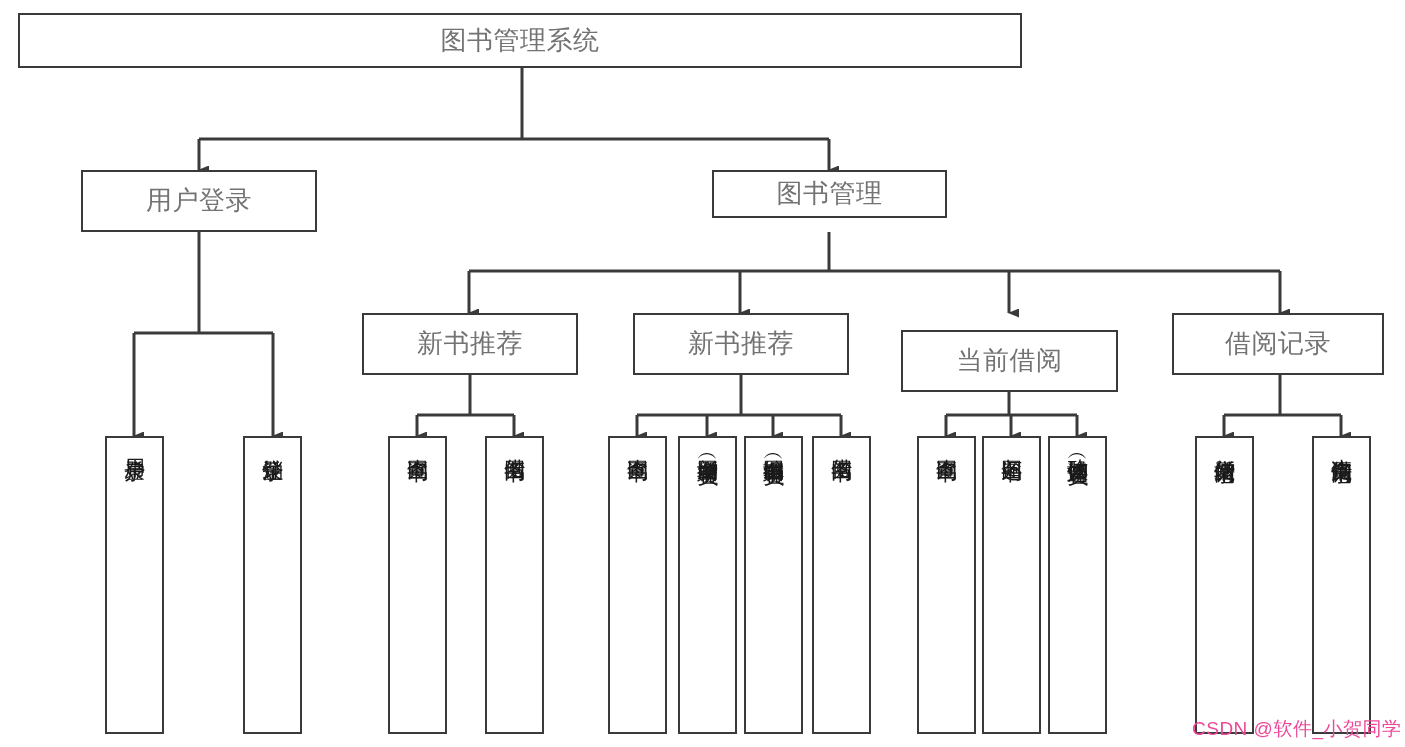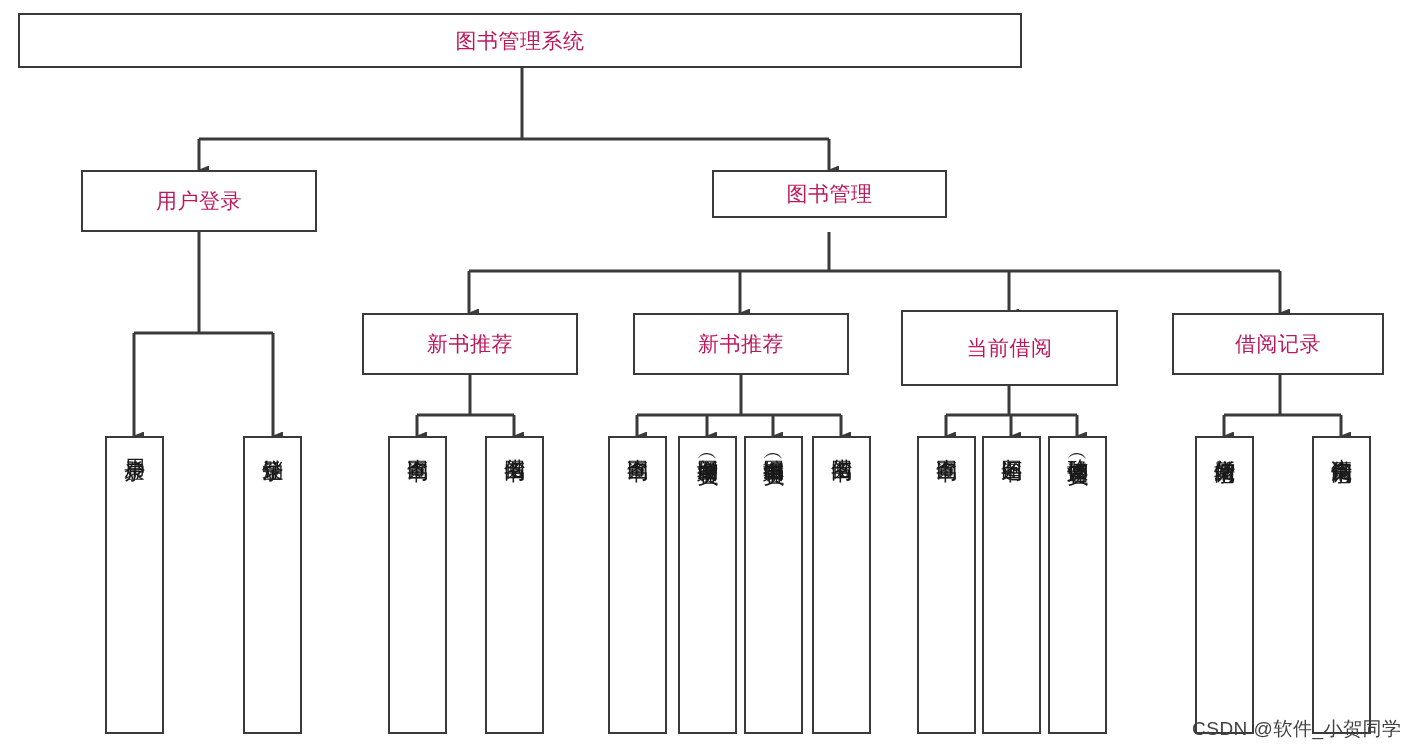--- a/index.html
+++ b/index.html
@@ -24,25 +24,25 @@
     background: #ffffff;
     display: flex;
     align-items: center;
     justify-content: center;
     color: #222222;
   }
   .node-box.level-root {
     border-width: 2px;
   }
   .node-label-h {
-    font-size: 21px;
+    font-size: 26px;
     line-height: 1.2;
     letter-spacing: 0.5px;
     white-space: nowrap;
-    color: #be185d;
+    color: #737373;
   }
   .node-box.vertical {
     align-items: flex-start;
     justify-content: center;
     padding-top: 4px;
   }
   .node-label-v {
     font-size: 21px;
     line-height: 1.08;
     writing-mode: vertical-rl;
@@ -56,21 +56,21 @@
     position: absolute;
     left: 0;
     top: 0;
     width: 1405px;
     height: 747px;
     pointer-events: none;
   }
   .watermark {
     position: absolute;
     font-size: 19px;
-    color: #404040;
+    color: #ec4899;
     white-space: nowrap;
     letter-spacing: 0.5px;
   }
 </style>
 </head>
 <body>
 
 <div id="diagram-root">
 
   <svg class="connectors" viewBox="0 0 1405 747" xmlns="http://www.w3.org/2000/svg">
@@ -128,21 +128,21 @@
         <span class="node-label-h">图书管理</span>
       </div>
     </div>
   <div id="level3-layer">
       <div class="node-box" style="left: 362px; top: 313px; width: 216px; height: 62px;">
         <span class="node-label-h">新书推荐</span>
       </div>
       <div class="node-box" style="left: 633px; top: 313px; width: 216px; height: 62px;">
         <span class="node-label-h">新书推荐</span>
       </div>
-      <div class="node-box" style="left: 901px; top: 310px; width: 217px; height: 76px;">
+      <div class="node-box" style="left: 901px; top: 330px; width: 217px; height: 62px;">
         <span class="node-label-h">当前借阅</span>
       </div>
       <div class="node-box" style="left: 1172px; top: 313px; width: 212px; height: 62px;">
         <span class="node-label-h">借阅记录</span>
       </div>
     </div>
   <div id="leaf-layer">
       <div class="node-box vertical" style="left: 105px; top: 436px; width: 59px; height: 298px;">
         <span class="node-label-v">用户登录</span>
       </div>

